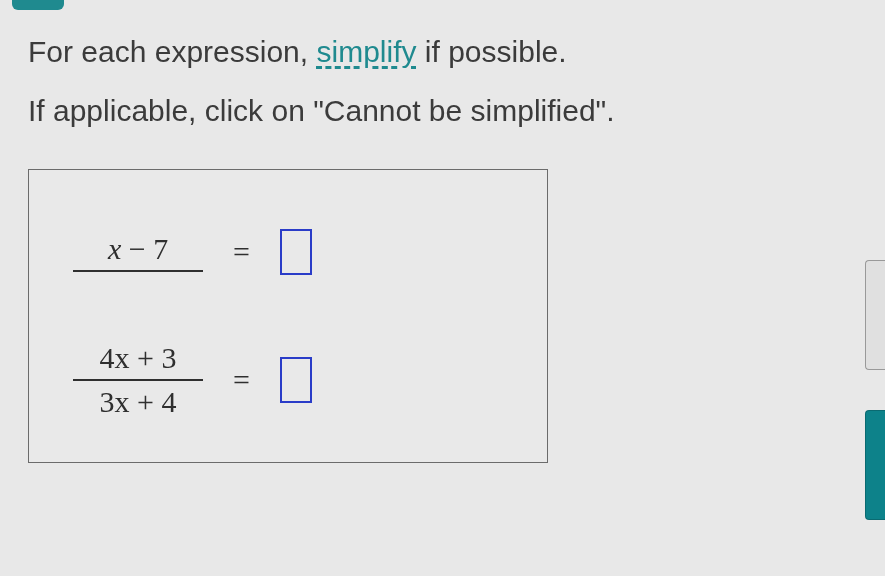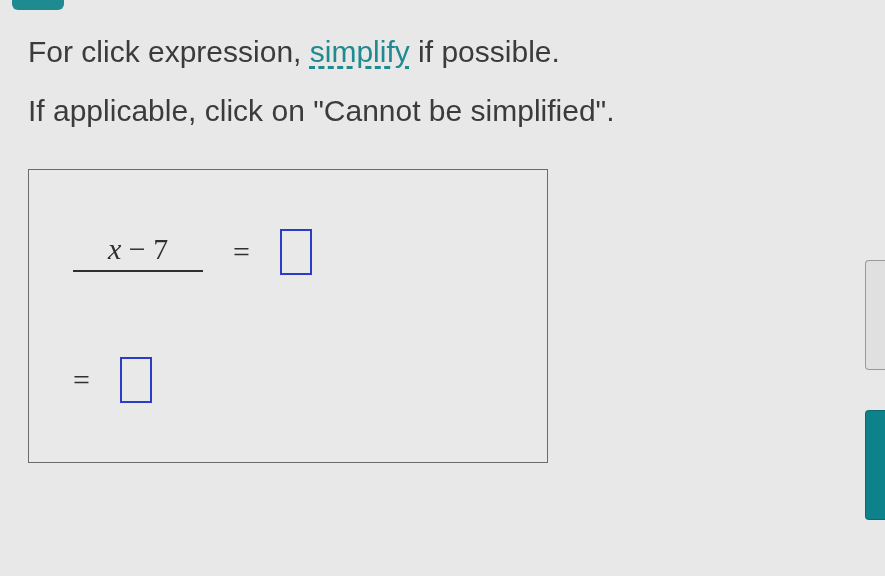--- a/index.html
+++ b/index.html
@@ -102,39 +102,48 @@
     }
     .side-btn.top { top: 260px; height: 110px; border-radius: 4px 0 0 4px; }
     .side-btn.bottom { top: 410px; height: 110px; border-radius: 4px 0 0 4px; background: linear-gradient(#0d828a,#0d828a); border-color:#0a6a71;}
   </style>
 </head>
 <body>
 
 <div class="tab-corner"></div>
 
 <p class="prompt-line1">
-  <span>For click expression, </span><span class="term-link">simplify</span><span> if possible.</span>
+  <span>For each expression, </span><span class="term-link">simplify</span><span> if possible.</span>
 </p>
 
 <p class="prompt-line2">If applicable, click on "Cannot be simplified".</p>
 
 <div class="work-box">
 
   <div class="eq-row">
     <span class="fraction">
       <span class="num">
         <span>x</span><span class="op"> − </span><span class="op">7</span>
       </span>
       <span class="bar"></span>
     </span>
     <span class="equals">=</span>
     <input class="answer-input" type="text" value="" style="">
   </div>
 
   <div class="eq-row">
+    <span class="fraction">
+      <span class="num">
+        <span class="op">4x</span><span class="op"> + </span><span class="op">3</span>
+      </span>
+      <span class="bar"></span>
+      <span class="den">
+        <span class="op">3x</span><span class="op"> + </span><span class="op">4</span>
+      </span>
+    </span>
     <span class="equals">=</span>
     <input class="answer-input" type="text" value="" style="">
   </div>
 
 </div>
 
 <div class="side-btn top"></div>
 <div class="side-btn bottom"></div>
 
 </body></html>

